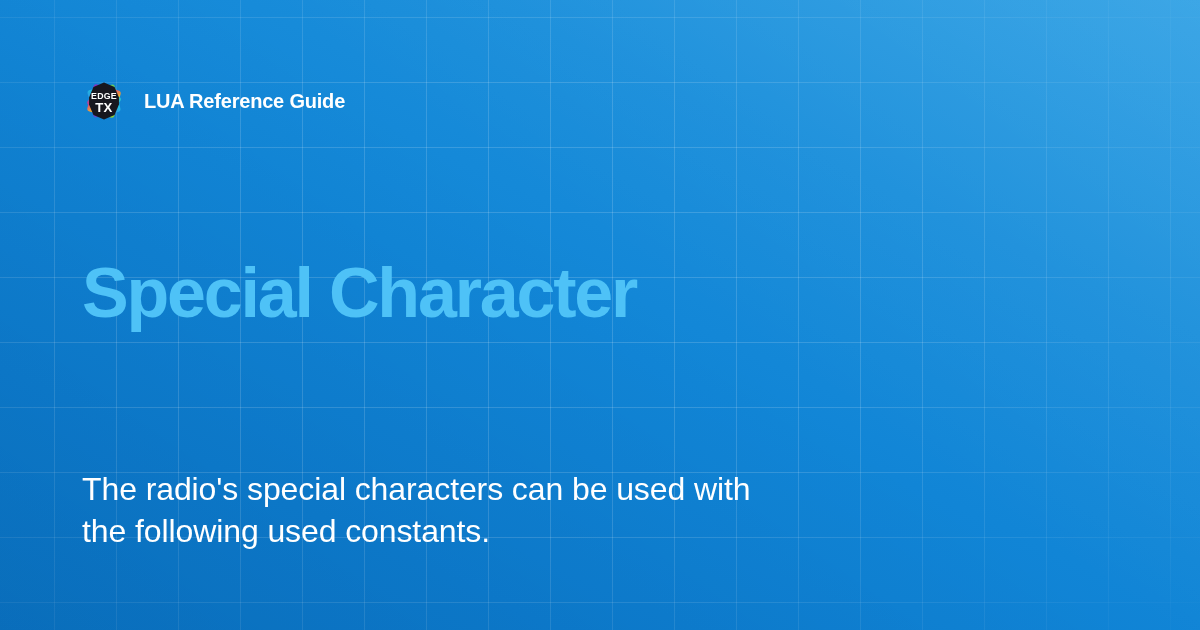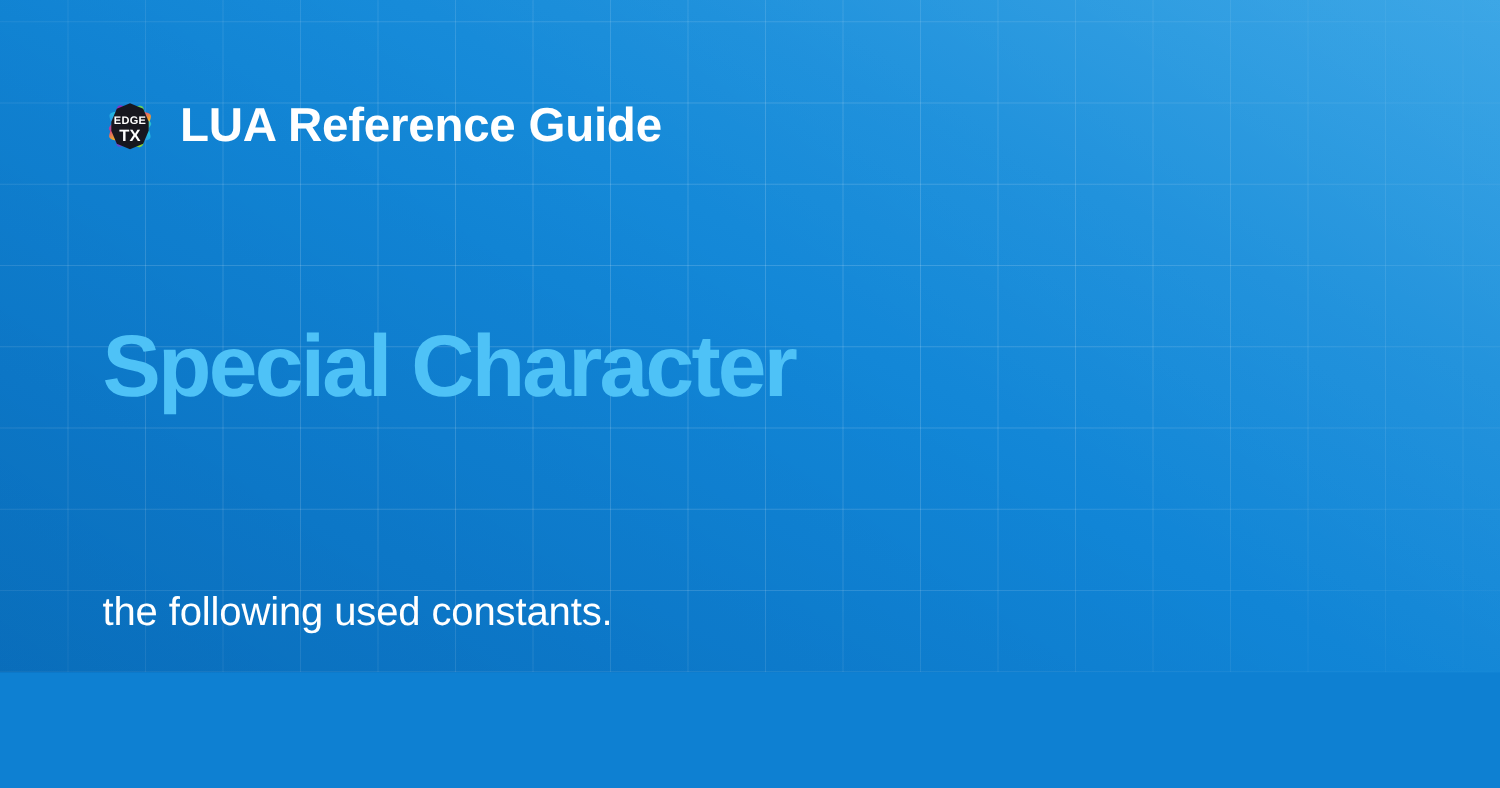--- a/index.html
+++ b/index.html
@@ -11,21 +11,21 @@
   }
 
   body {
     font-family:"Liberation Sans", sans-serif;
     background:#0e80d2;
   }
 
   #card {
     position:relative;
     width:1200px;
-    height:538px;
+    height:630px;
     overflow:hidden;
     
     background:
       linear-gradient(205deg, #2ea0e4 0%, #1b8fdb 28%, #1185d6 52%, #0c7bce 78%, #0a74c6 100%);
   }
 
   
   #grid {
     position:absolute;
     inset:0;
@@ -60,21 +60,21 @@
 
   #logo {
     width:44px;
     height:44px;
     display:block;
     flex:0 0 auto;
   }
 
   #header-title {
     color:#ffffff;
-    font-size:38px;
+    font-size:20px;
     font-weight:bold;
     letter-spacing:-0.2px;
     line-height:44px;
     white-space:nowrap;
   }
 
   
   #hero-title {
     position:absolute;
     left:82px;
@@ -144,16 +144,17 @@
     </svg>
 
     <div id="header-title">LUA Reference Guide</div>
   </div>
 
   <h1 id="hero-title">
     <span class="line">Special Character</span>
   </h1>
 
   <p id="hero-sub">
+    <span class="line">The radio's special characters can be used with</span>
     <span class="line">the following used constants.</span>
   </p>
 
 </div>
 
 </body></html>

